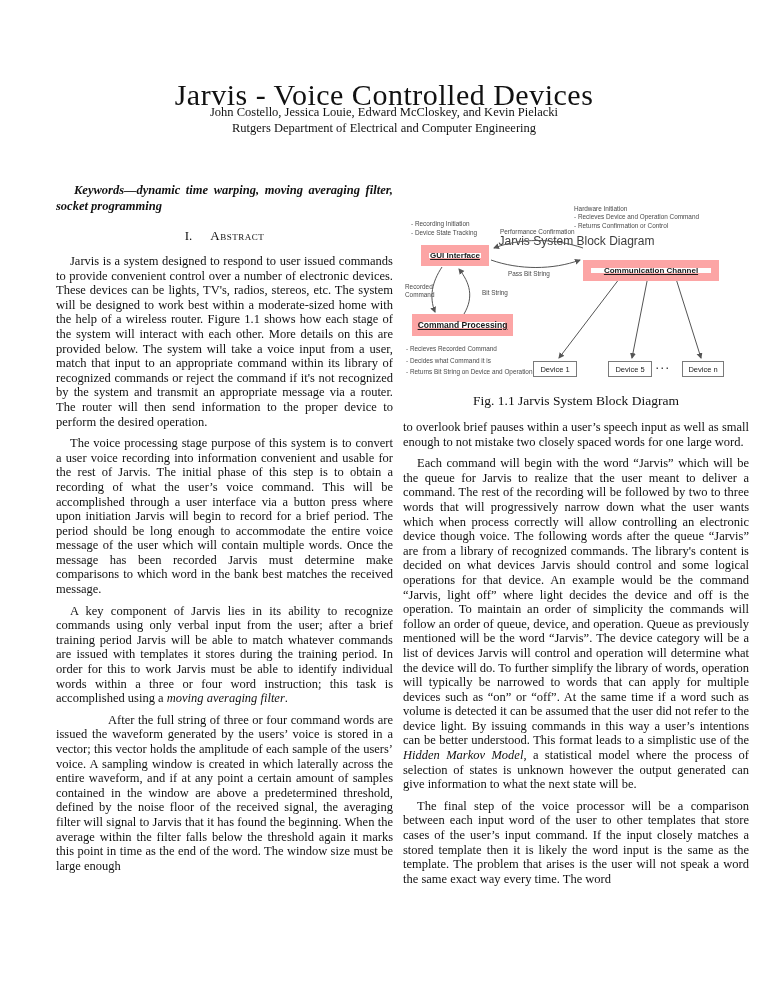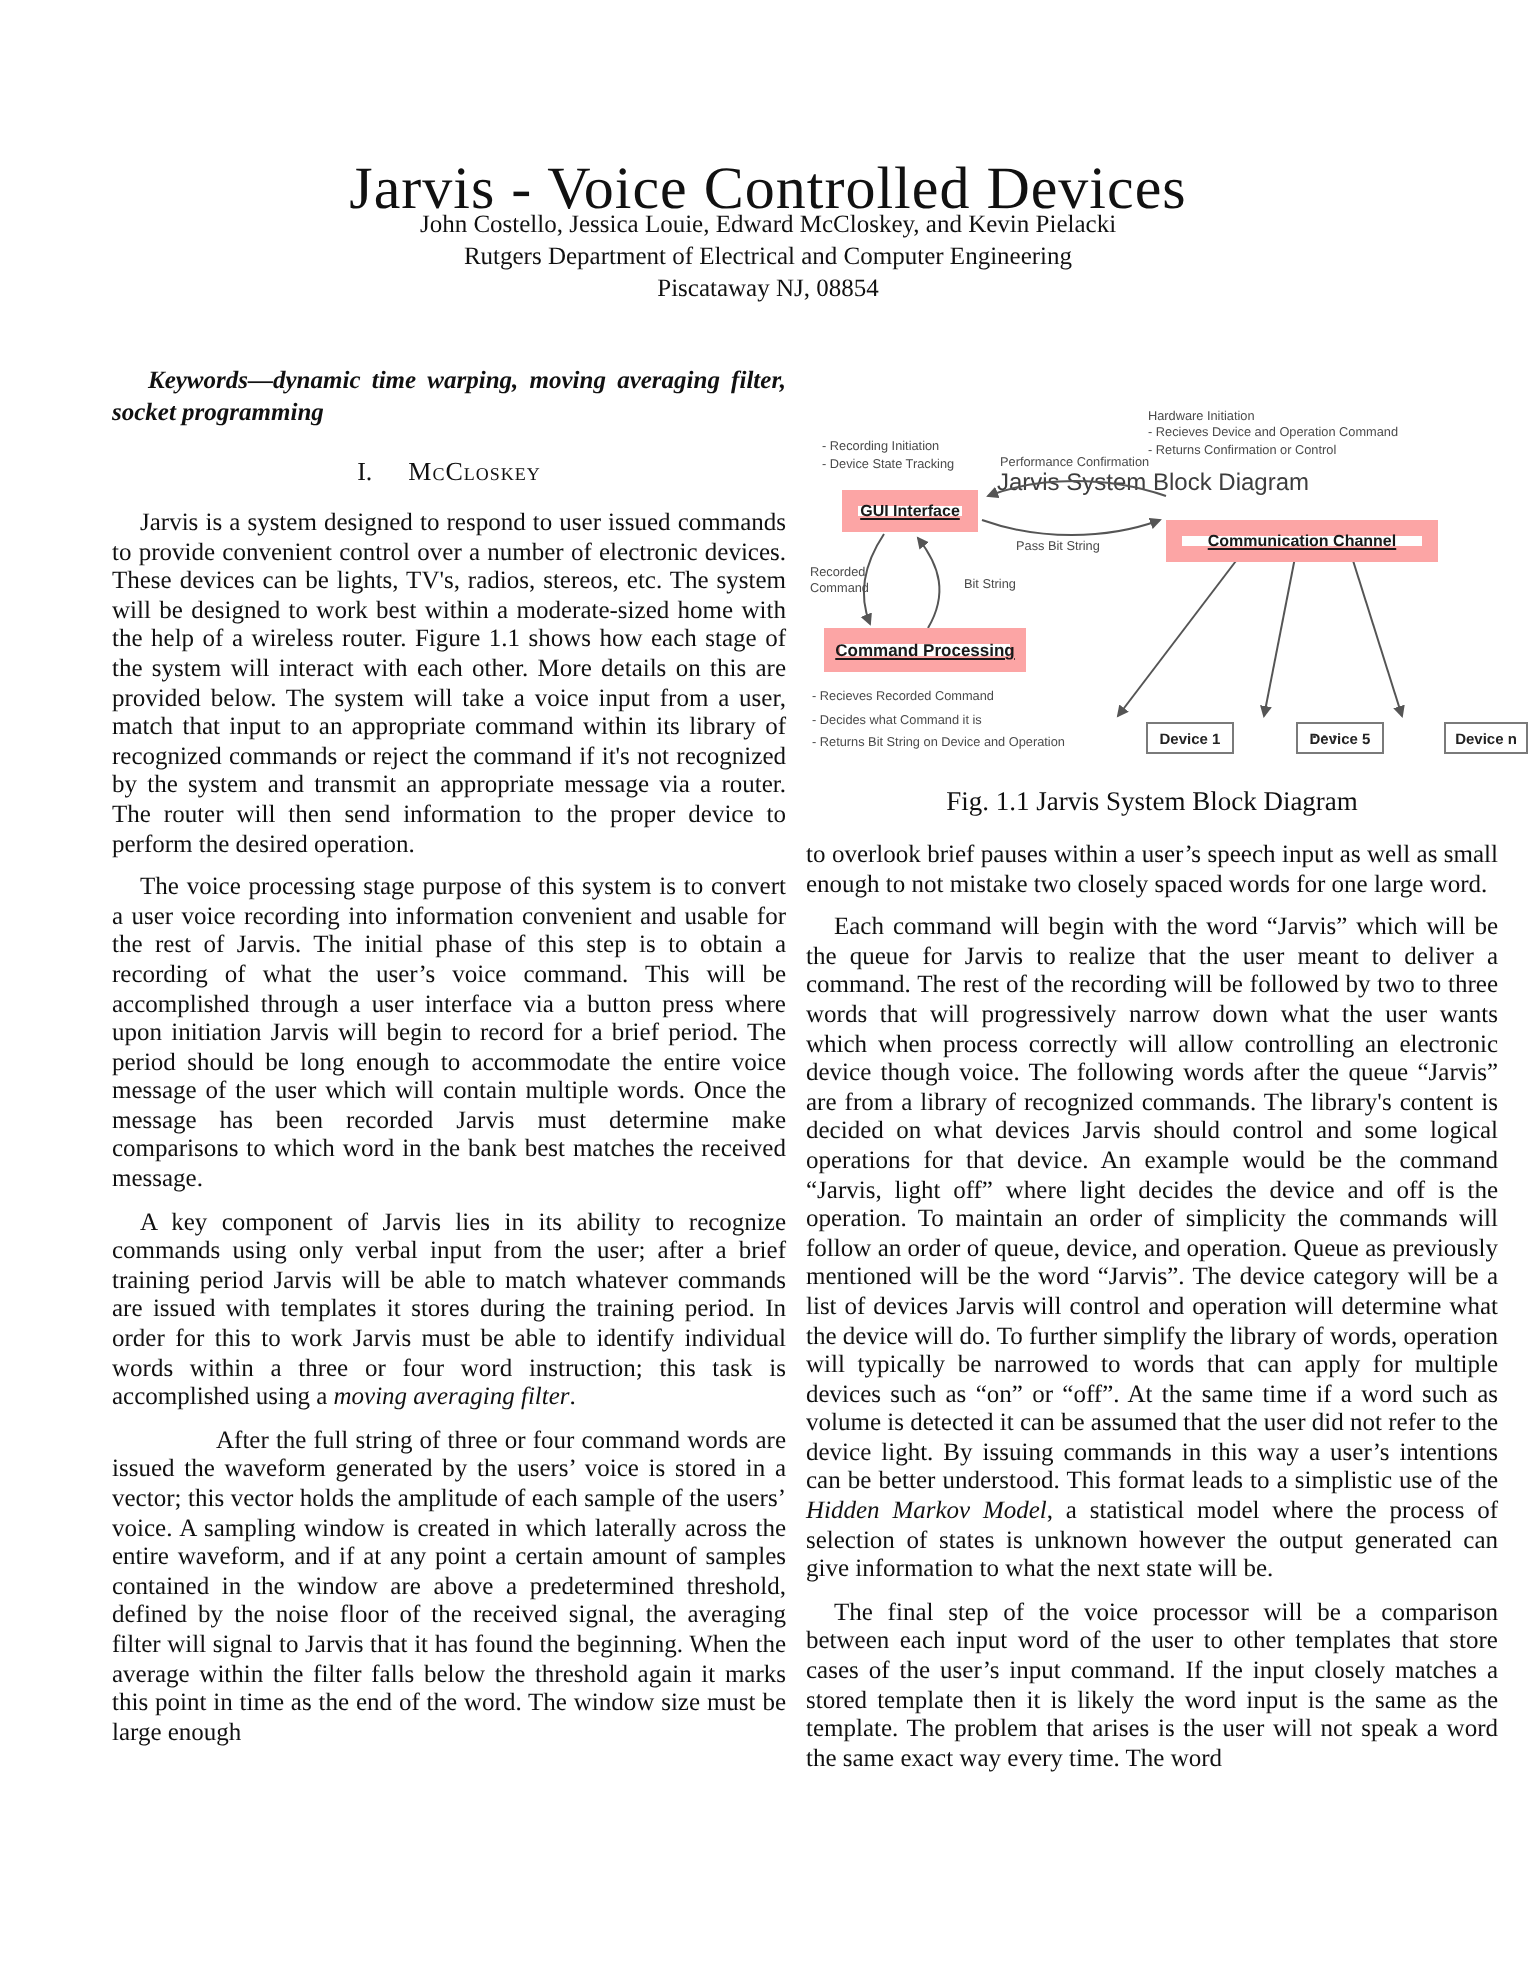--- a/index.html
+++ b/index.html
@@ -45,21 +45,21 @@
     font-size:12px; color:#3d3d3d;margin-top:48px;
   }
   .fbox {
     position:absolute; border:8px solid #fca5a5; background:#fefefe;
     display:flex; align-items:center; justify-content:center;
     font-weight:bold; color:#1a1a1a; box-sizing:border-box; white-space:nowrap;text-decoration:underline;
   }
   .dbox {
     position:absolute; border:1px solid #7a7a7a; background:#fff;
     display:flex; align-items:center; justify-content:center;
-    font-weight:bold; font-size:7.5px; color:#222; box-sizing:border-box; white-space:nowrap;margin-left:40px;
+    font-weight:normal; font-size:7.5px; color:#222; box-sizing:border-box; white-space:nowrap;
   }
   #box-gui  { left:17px;  top:62px;  width:68px;  height:21px; font-size:8px; }
   #box-comm { left:179px; top:77px;  width:136px; height:21px; font-size:8px; }
   #box-cmd  { left:8px;   top:131px; width:101px; height:22px; font-size:8.5px; }
   #box-d1 { left:129px; top:178px; width:44px; height:16px; }
   #box-d2 { left:204px; top:178px; width:44px; height:16px; }
   #box-dn { left:278px; top:178px; width:42px; height:16px; }
   .dots { position:absolute; left:252px; top:178px; font-size:9px; font-weight:bold; color:#333; }
   .fnote {
     position:absolute; font-size:6.4px; color:#4a4a4a; line-height:8.4px; white-space:nowrap;
@@ -80,30 +80,29 @@
 </head>
 <body>
 
 <div class="page">
 
   <h1 class="page-title">Jarvis - Voice Controlled Devices</h1>
 
   <div class="authors-block">
     <div>John Costello, Jessica Louie, Edward McCloskey, and Kevin Pielacki</div>
     <div>Rutgers Department of Electrical and Computer Engineering</div>
-    <div>Piscataway NJ, 08854</div>
   </div>
 
   <div class="columns">
 
     <div class="col-left">
       <p class="keywords">Keywords—dynamic time warping, moving averaging filter, socket programming</p>
 
       <div class="section-heading">
-        <span>I.</span><span class="sc">McCloskey</span>
+        <span>I.</span><span class="sc">Abstract</span>
       </div>
 
       <p class="body-p">Jarvis is a system designed to respond to user issued commands to provide convenient control over a number of electronic devices. These devices can be lights, TV's, radios, stereos, etc. The system will be designed to work best within a moderate-sized home with the help of a wireless router. Figure 1.1 shows how each stage of the system will interact with each other. More details on this are provided below. The system will take a voice input from a user, match that input to an appropriate command within its library of recognized commands or reject the command if it's not recognized by the system and transmit an appropriate message via a router. The router will then send information to the proper device to perform the desired operation.</p>
       <p class="body-p">The voice processing stage purpose of this system is to convert a user voice recording into information convenient and usable for the rest of Jarvis. The initial phase of this step is to obtain a recording of what the user’s voice command. This will be accomplished through a user interface via a button press where upon initiation Jarvis will begin to record for a brief period. The period should be long enough to accommodate the entire voice message of the user which will contain multiple words. Once the message has been recorded Jarvis must determine make comparisons to which word in the bank best matches the received message.</p>
       <p class="body-p"><span>A key component of Jarvis lies in its ability to recognize commands using only verbal input from the user; after a brief training period Jarvis will be able to match whatever commands are issued with templates it stores during the training period. In order for this to work Jarvis must be able to identify individual words within a three or four word instruction; this task is accomplished using a </span><i>moving averaging filter</i><span>.</span></p>
       <p class="body-p big-indent">After the full string of three or four command words are issued the waveform generated by the users’ voice is stored in a vector; this vector holds the amplitude of each sample of the users’ voice. A sampling window is created in which laterally across the entire waveform, and if at any point a certain amount of samples contained in the window are above a predetermined threshold, defined by the noise floor of the received signal, the averaging filter will signal to Jarvis that it has found the beginning. When the average within the filter falls below the threshold again it marks this point in time as the end of the word. The window size must be large enough</p>
     </div>
 
     <div class="col-right">
 

